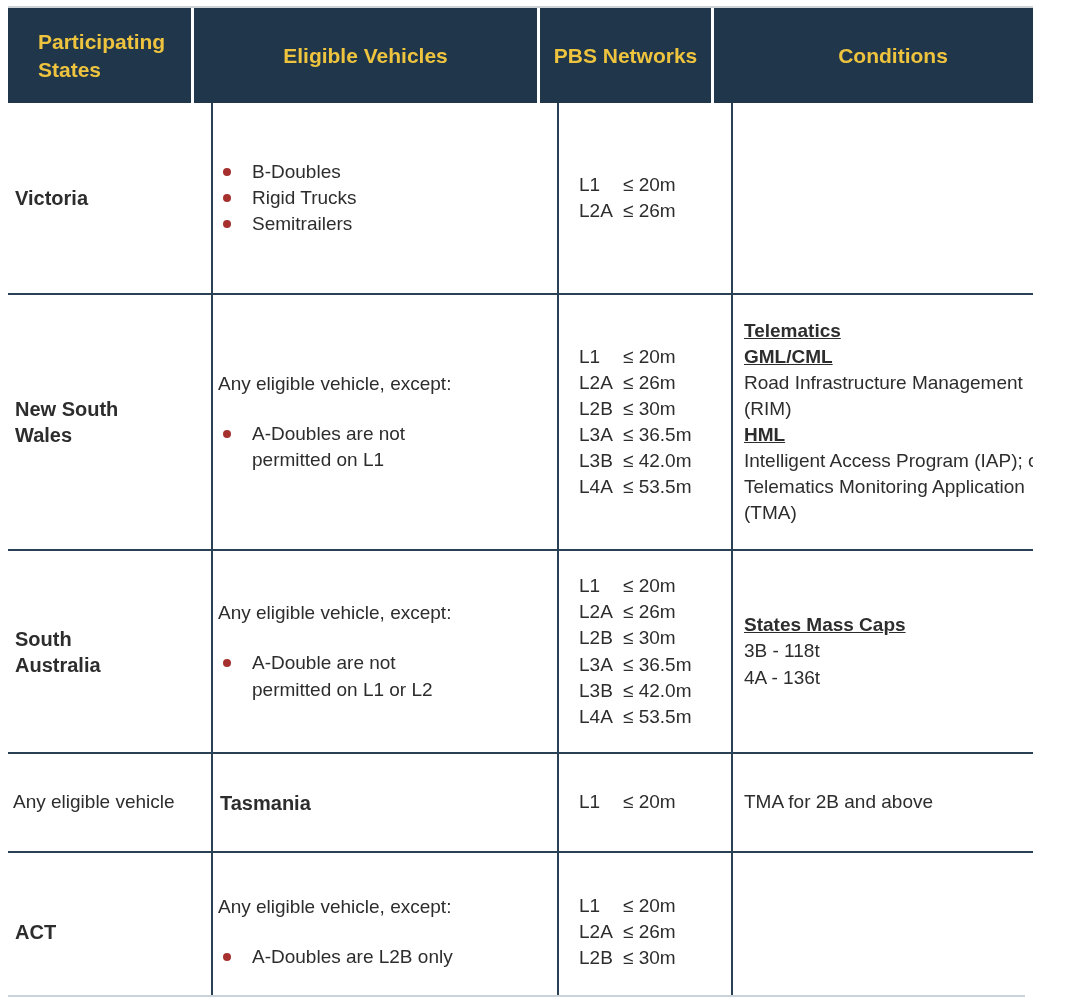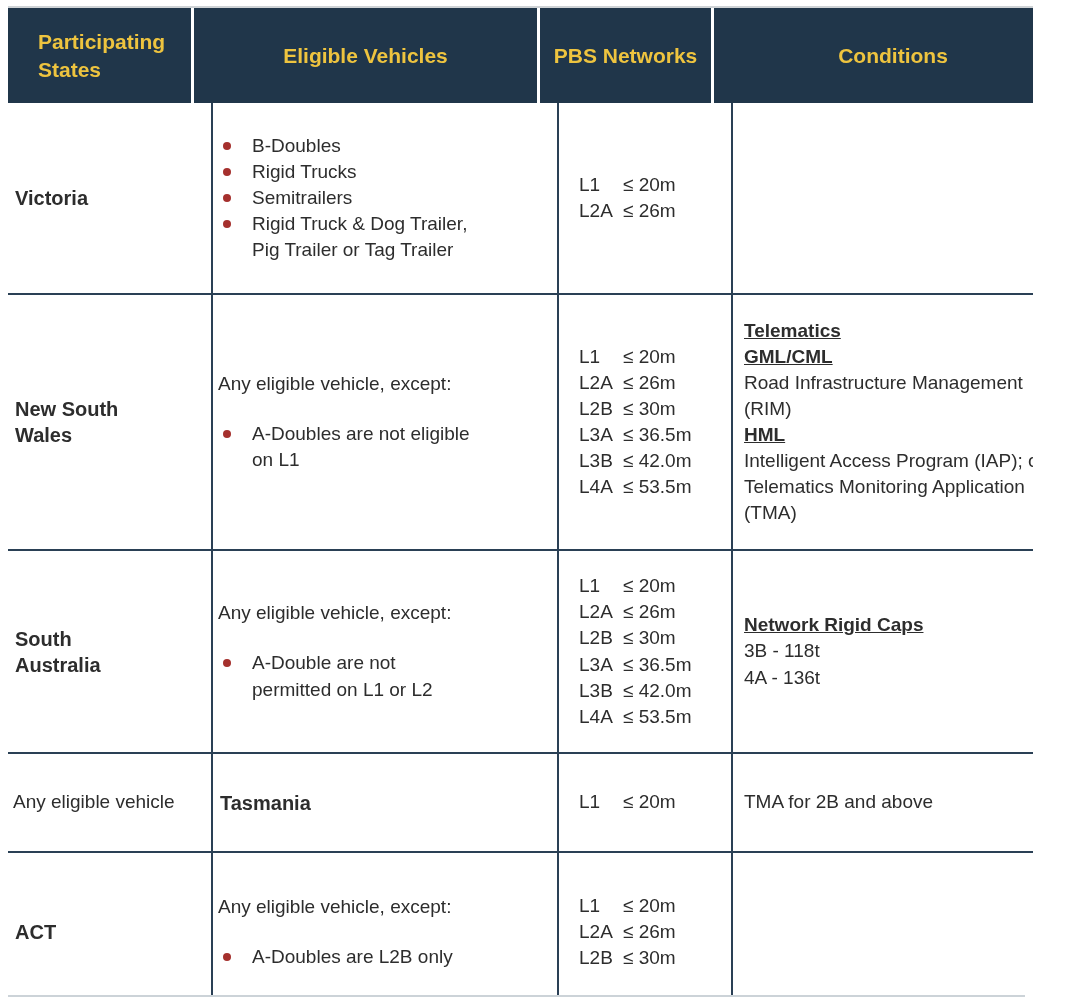--- a/index.html
+++ b/index.html
@@ -80,21 +80,20 @@
   <div class="row">
     <div class="cell state">
       <span class="state-name">Victoria</span>
     </div>
     <div class="cell vehicles">
 
       <ul class="bullets">
               <li>B-Doubles</li>
               <li>Rigid Trucks</li>
               <li>Semitrailers</li>
-              <li>Rigid Truck &amp; Dog Trailer, Pig Trailer or Tag Trailer</li>
             </ul>
     </div>
     <div class="cell networks">
             <div class="net-line">
               <span class="net-code">L1</span>
               <span class="net-limit">≤ 20m</span>
             </div>
             <div class="net-line">
               <span class="net-code">L2A</span>
               <span class="net-limit">≤ 26m</span>
@@ -103,21 +102,21 @@
     <div class="cell conditions"></div>
   </div>
 
   <div class="row">
     <div class="cell state">
       <span class="state-name">New South Wales</span>
     </div>
     <div class="cell vehicles">
       <p class="veh-intro with-gap">Any eligible vehicle, except:</p>
       <ul class="bullets">
-              <li>A-Doubles are not eligible on L1</li>
+              <li>A-Doubles are not permitted on L1</li>
             </ul>
     </div>
     <div class="cell networks">
             <div class="net-line">
               <span class="net-code">L1</span>
               <span class="net-limit">≤ 20m</span>
             </div>
             <div class="net-line">
               <span class="net-code">L2A</span>
               <span class="net-limit">≤ 26m</span>
@@ -178,21 +177,21 @@
             <div class="net-line">
               <span class="net-code">L3B</span>
               <span class="net-limit">≤ 42.0m</span>
             </div>
             <div class="net-line">
               <span class="net-code">L4A</span>
               <span class="net-limit">≤ 53.5m</span>
             </div>
           </div>
     <div class="cell conditions">
-            <div class="cond-line heading">Network Rigid Caps</div>
+            <div class="cond-line heading">States Mass Caps</div>
             <div class="cond-line">3B - 118t</div>
             <div class="cond-line">4A - 136t</div>
           </div>
   </div>
 
   <div class="row">
     <div class="cell vehicles">
       <p class="veh-intro">Any eligible vehicle</p>
 
     </div>

